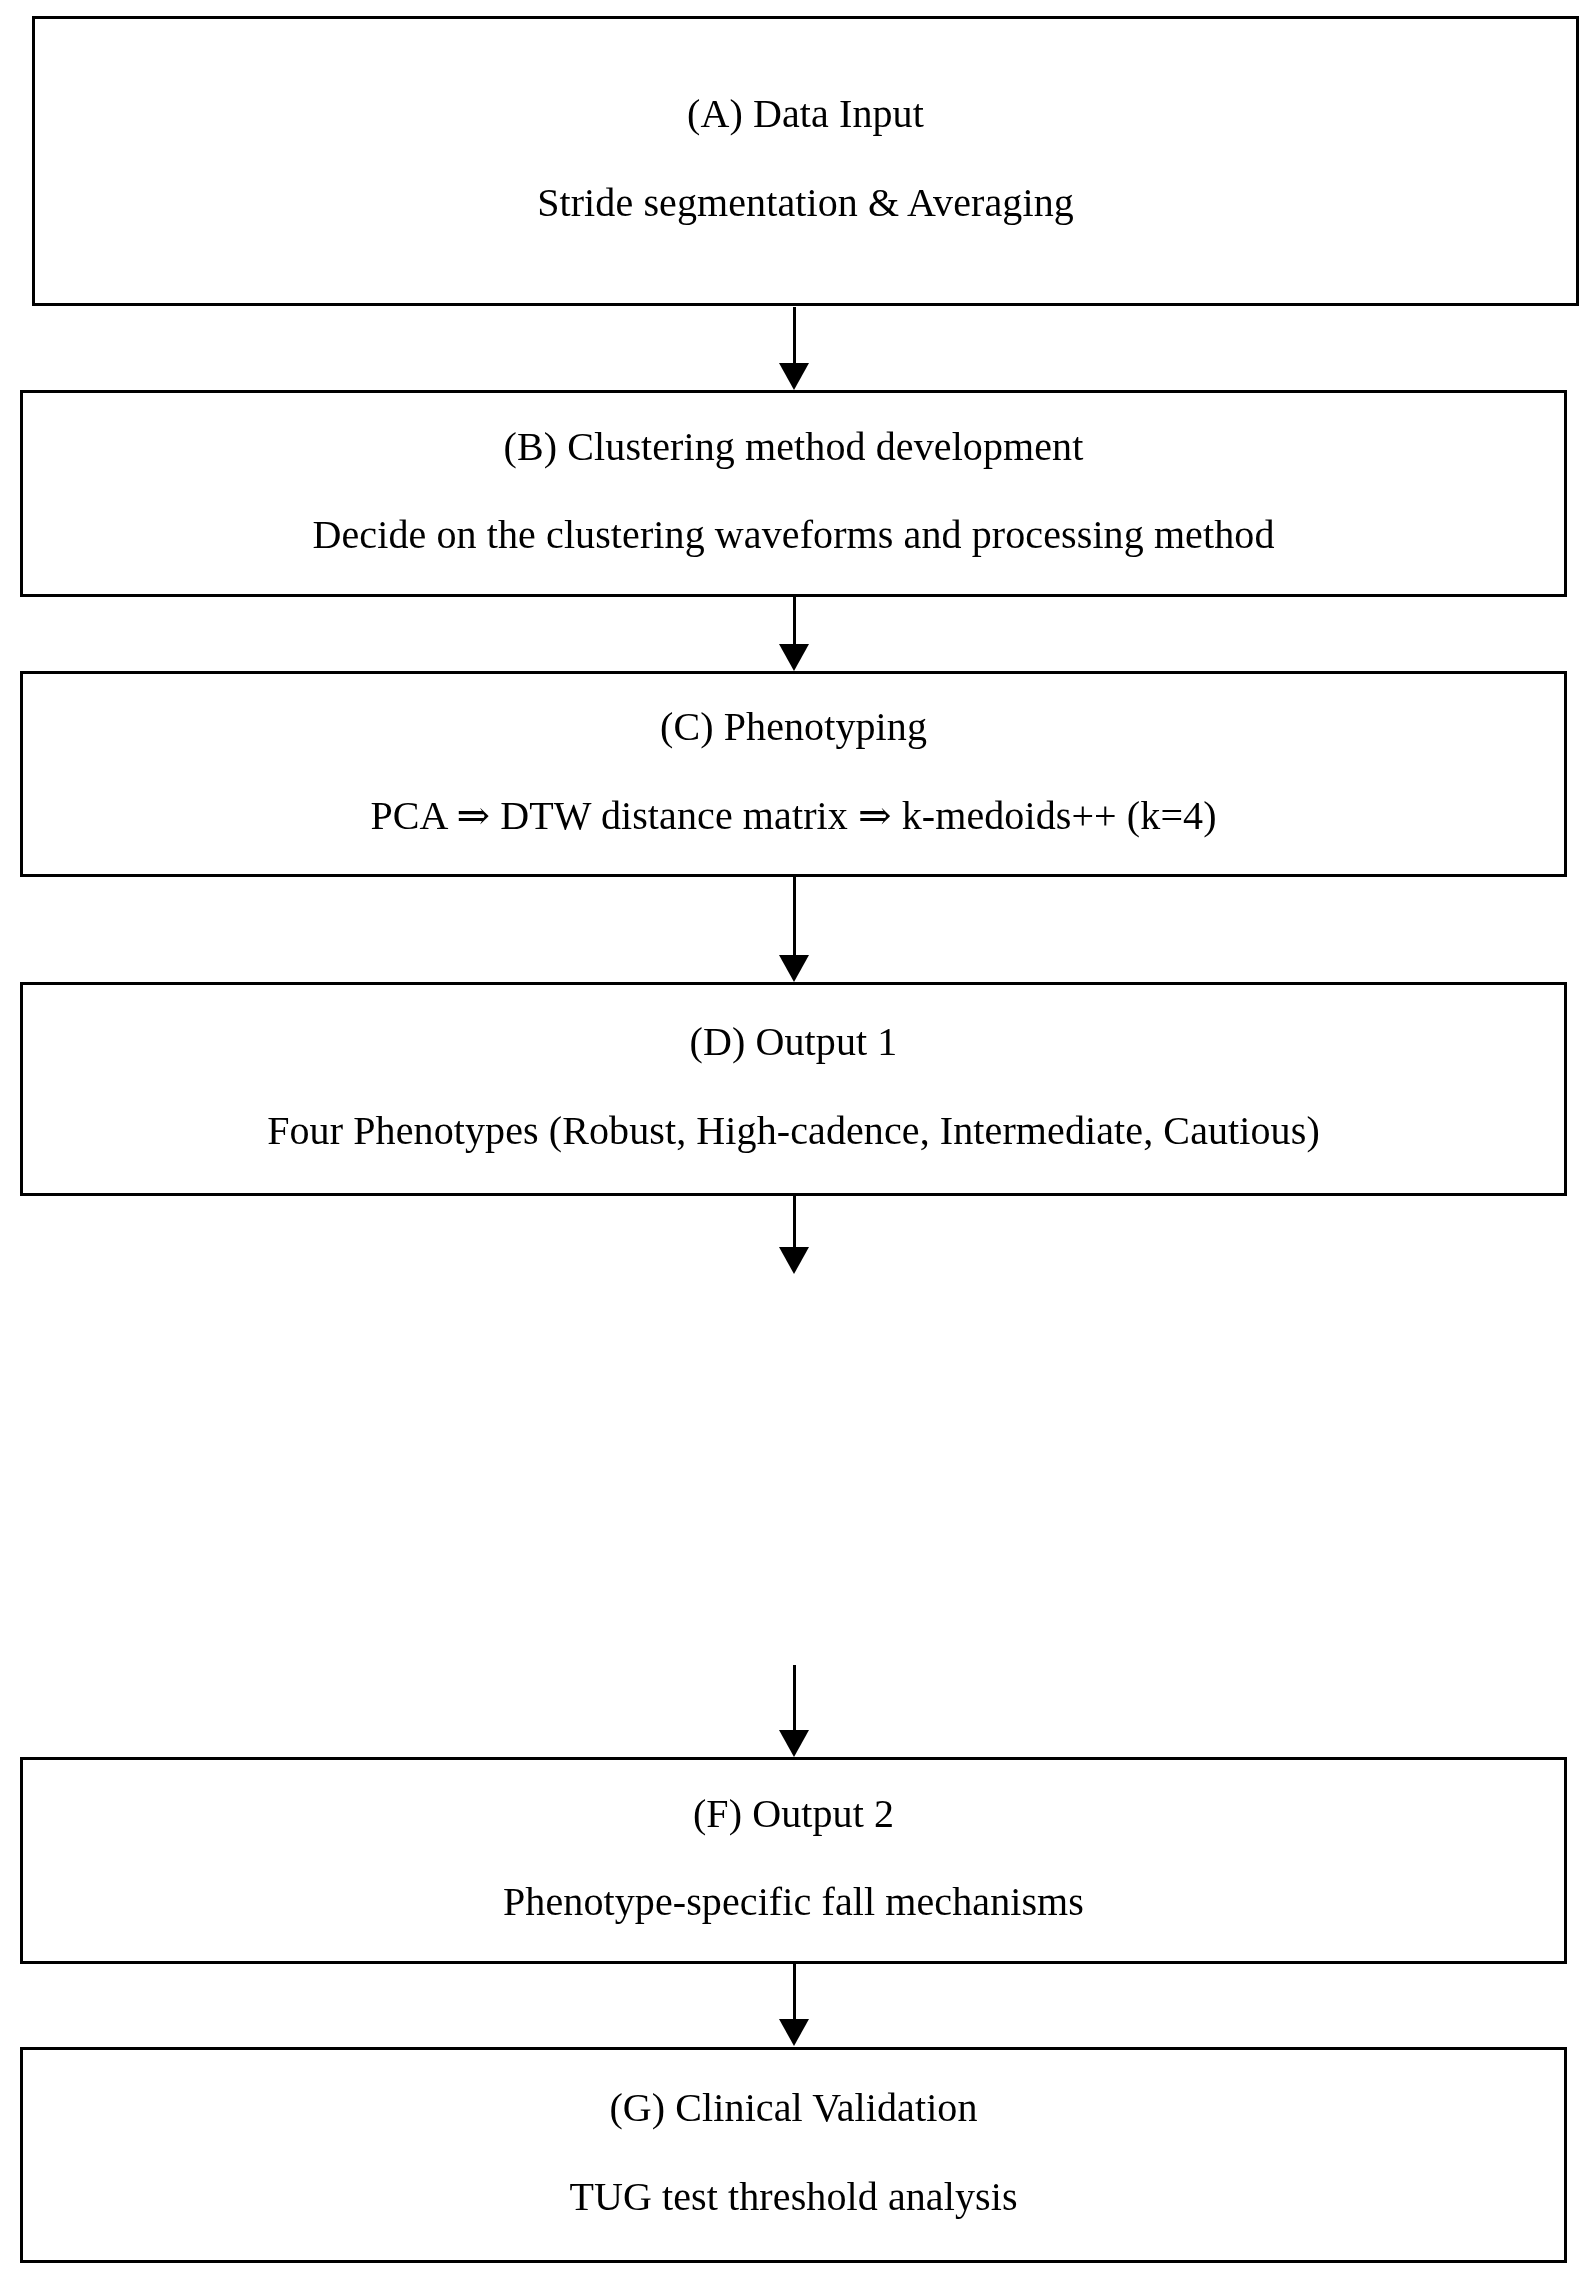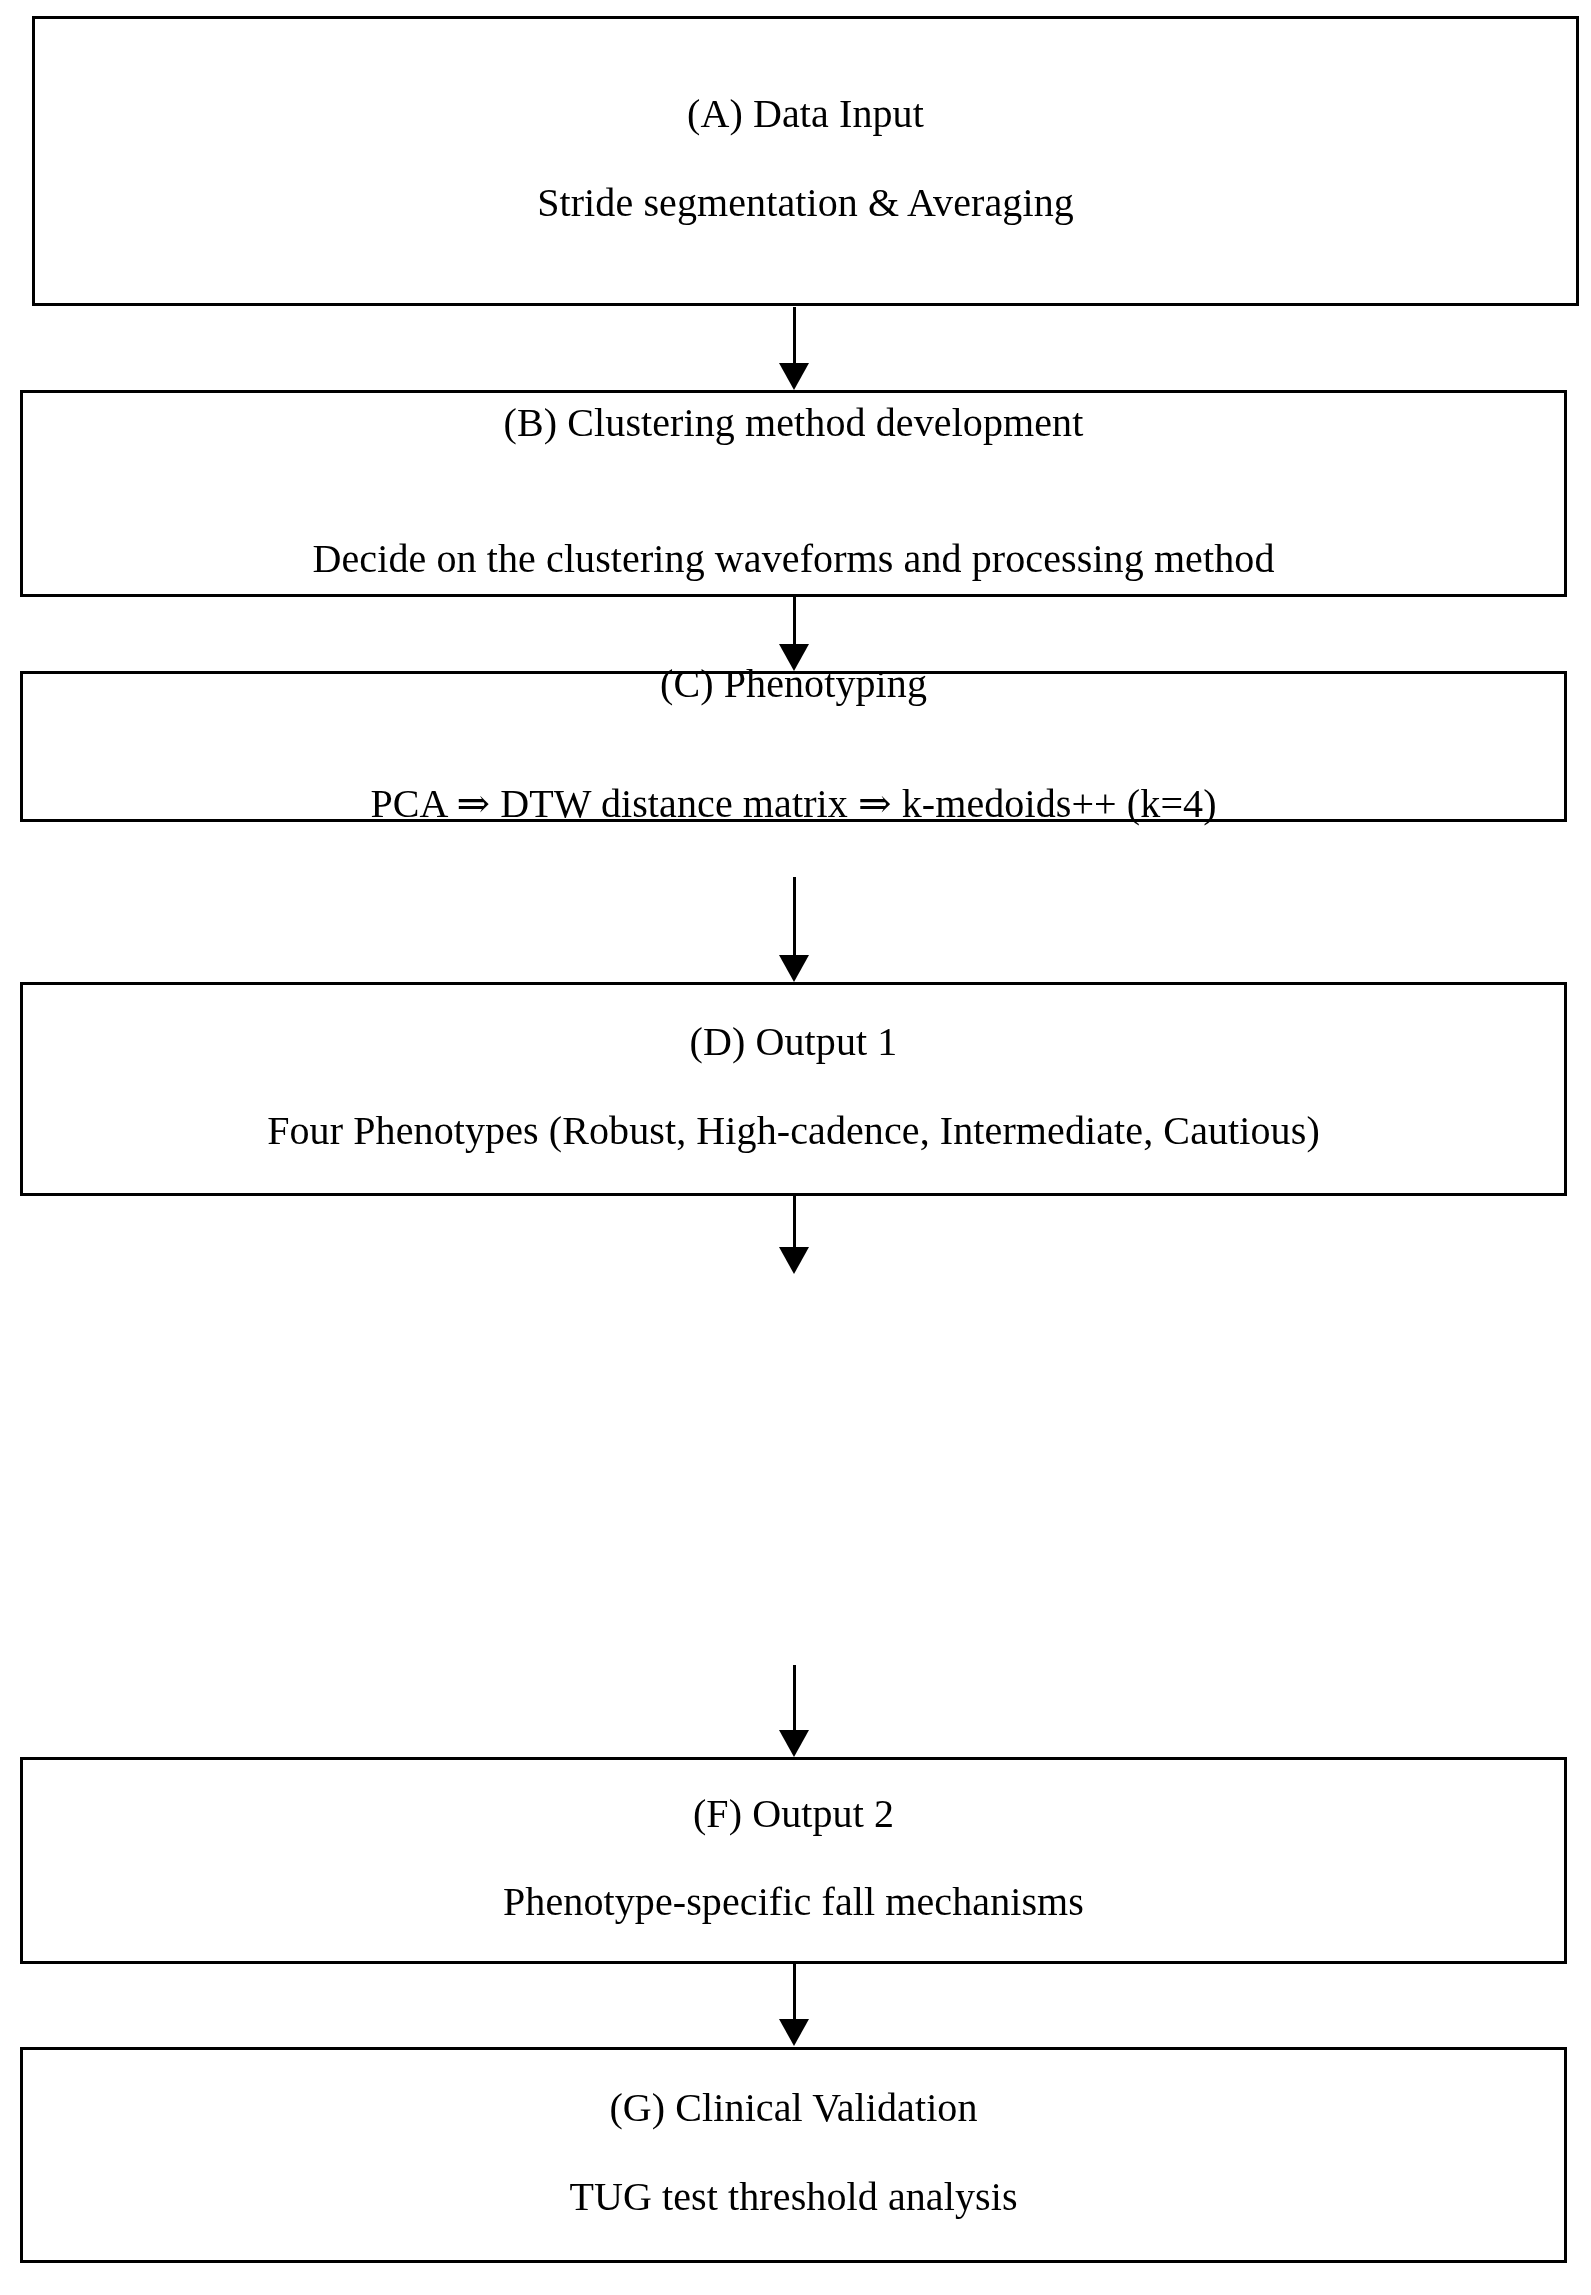--- a/index.html
+++ b/index.html
@@ -87,34 +87,34 @@
     <div class="box-body">
       <span class="line">Stride segmentation &amp; Averaging</span>
     </div>
   </div>
 
   <div class="connector" style="top:307px; height:83px;">
     <div class="stem" style="height:56px;"></div>
     <div class="head" style="top:56px;"></div>
   </div>
 
-  <div class="flow-box" style="top:390px; height:207px;gap:24px;">
+  <div class="flow-box" style="top:390px; height:207px;">
     <div class="box-title">(B) Clustering method development</div>
     <div class="box-gap"></div>
     <div class="box-body">
       <span class="line">Decide on the clustering waveforms and processing method</span>
     </div>
   </div>
 
   <div class="connector" style="top:597px; height:74px;">
     <div class="stem" style="height:47px;"></div>
     <div class="head" style="top:47px;"></div>
   </div>
 
-  <div class="flow-box" style="top:671px; height:151px;gap:16px;">
+  <div class="flow-box" style="top:671px; height:206px;">
     <div class="box-title">(C) Phenotyping</div>
     <div class="box-gap"></div>
     <div class="box-body">
       <span class="line">PCA ⇒ DTW distance matrix ⇒ k-medoids++ (k=4)</span>
     </div>
   </div>
 
   <div class="connector" style="top:877px; height:105px;">
     <div class="stem" style="height:78px;"></div>
     <div class="head" style="top:78px;"></div>

